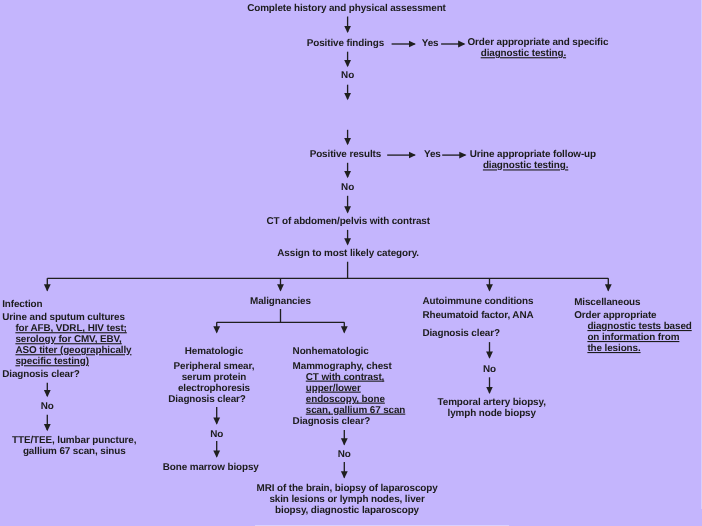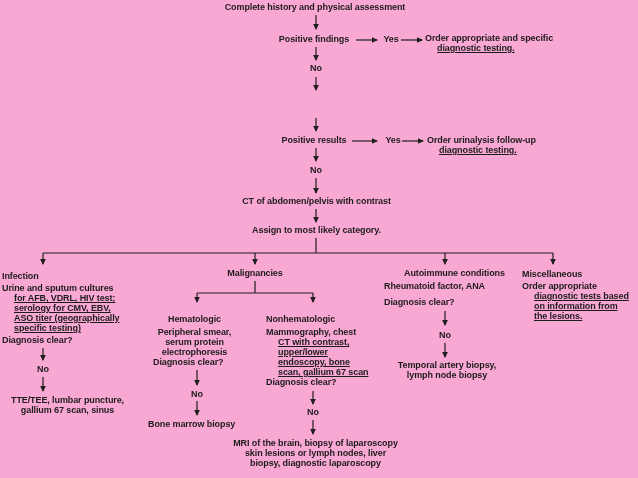--- a/index.html
+++ b/index.html
@@ -1,19 +1,19 @@
 <!DOCTYPE html>
 <html><head>
 <meta charset="utf-8">
 <style>
   html,body{margin:0;padding:0;background:#fff;}
   .canvas{
     position:relative;
     width:638px;height:478px;
-    background:#f9a8d4;
+    background:#c4b5fd;
     font-family:"Liberation Sans","DejaVu Sans",sans-serif;
     font-size:9px;
     font-weight:bold;
     color:#1c1c1c;
     letter-spacing:-0.1px;
     overflow:hidden;
   }
   .node{position:absolute;line-height:10px;white-space:nowrap;}
   .center{text-align:center;}
   .hang div + div{padding-left:12px;text-decoration:underline;}
@@ -72,21 +72,21 @@
   <div class="node center" style="left:269px;top:34px;width:90px">Positive findings</div>
   <div class="node center" style="left:376px;top:34px;width:30px">Yes</div>
   <div class="node hang" style="left:425px;top:33px">
     <div>Order appropriate and specific</div>
     <div>diagnostic testing.</div>
   </div>
   <div class="node center" style="left:300px;top:63px;width:32px">No</div>
   <div class="node center" style="left:269px;top:135px;width:90px">Positive results</div>
   <div class="node center" style="left:378px;top:135px;width:30px">Yes</div>
   <div class="node hang" style="left:427px;top:135px">
-    <div>Order urinalysis follow-up</div>
+    <div>Urine appropriate follow-up</div>
     <div>diagnostic testing.</div>
   </div>
   <div class="node center" style="left:300px;top:165px;width:32px">No</div>
   <div class="node center" style="left:204px;top:196px;width:225px">CT of abdomen/pelvis with contrast</div>
   <div class="node center" style="left:224px;top:225px;width:185px">Assign to most likely category.</div>
 
   <div class="node" style="left:2px;top:271px">Infection</div>
   <div class="node hang" style="left:2px;top:283px">
     <div>Urine and sputum cultures</div>
     <div>for AFB, VDRL, HIV test;</div>
@@ -122,21 +122,21 @@
     <div>scan, gallium 67 scan</div>
   </div>
   <div class="node" style="left:266px;top:377px">Diagnosis clear?</div>
   <div class="node center" style="left:300px;top:407px;width:26px">No</div>
   <div class="node center" style="left:218px;top:438px;width:195px">
     <div>MRI of the brain, biopsy of laparoscopy</div>
     <div>skin lesions or lymph nodes, liver</div>
     <div>biopsy, diagnostic laparoscopy</div>
   </div>
 
-  <div class="node" style="left:404px;top:268px">Autoimmune conditions</div>
+  <div class="node" style="left:384px;top:268px">Autoimmune conditions</div>
   <div class="node" style="left:384px;top:281px">Rheumatoid factor, ANA</div>
   <div class="node" style="left:384px;top:297px">Diagnosis clear?</div>
   <div class="node center" style="left:432px;top:330px;width:26px">No</div>
   <div class="node center" style="left:388px;top:360px;width:118px">
     <div>Temporal artery biopsy,</div>
     <div>lymph node biopsy</div>
   </div>
 
   <div class="node" style="left:522px;top:269px">Miscellaneous</div>
   <div class="node hang" style="left:522px;top:281px">

